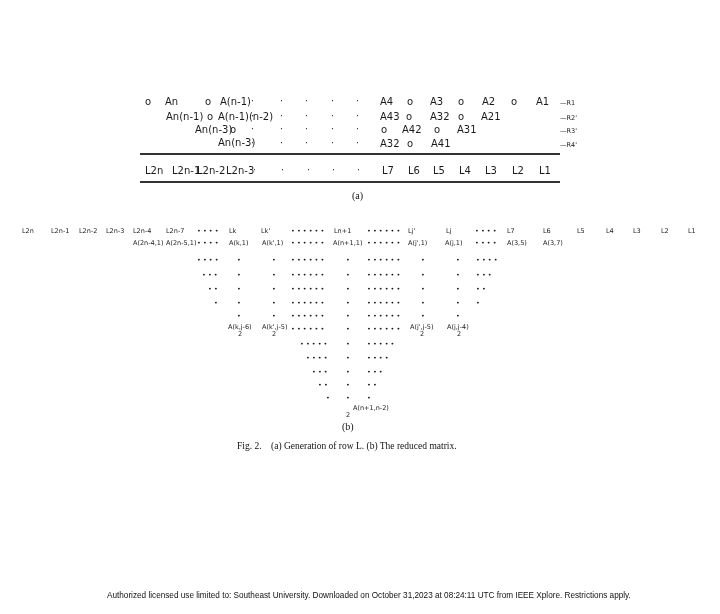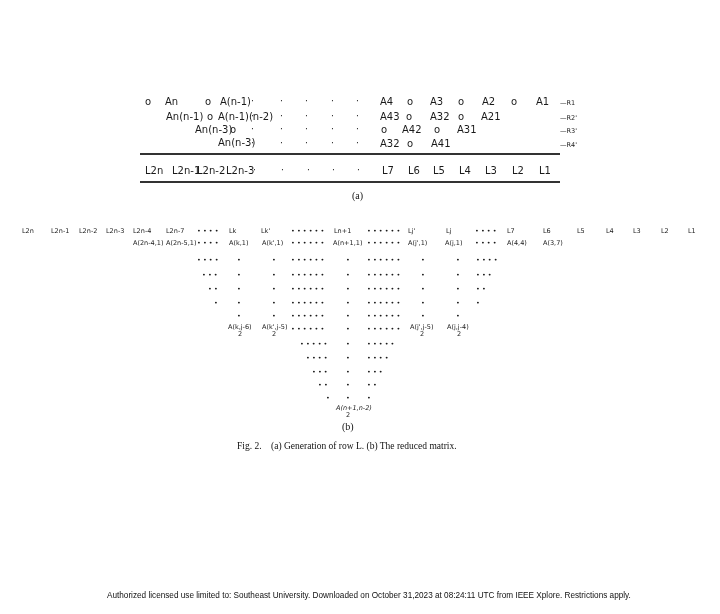--- a/index.html
+++ b/index.html
@@ -123,21 +123,21 @@
 <div class="abs hwsm" style="left: 166px; top: 239px;">A(2n-5,1)</div>
 <div class="abs hwsm" style="left: 197px; top: 239px;">• • • •</div>
 <div class="abs hwsm" style="left: 229px; top: 239px;">A(k,1)</div>
 <div class="abs hwsm" style="left: 262px; top: 239px;">A(k',1)</div>
 <div class="abs hwsm" style="left: 291px; top: 239px;">• • • • • •</div>
 <div class="abs hwsm" style="left: 333px; top: 239px;">A(n+1,1)</div>
 <div class="abs hwsm" style="left: 367px; top: 239px;">• • • • • •</div>
 <div class="abs hwsm" style="left: 408px; top: 239px;">A(j',1)</div>
 <div class="abs hwsm" style="left: 445px; top: 239px;">A(j,1)</div>
 <div class="abs hwsm" style="left: 475px; top: 239px;">• • • •</div>
-<div class="abs hwsm" style="left: 507px; top: 239px;">A(4,4)</div>
+<div class="abs hwsm" style="left: 507px; top: 239px;">A(3,5)</div>
 <div class="abs hwsm" style="left: 543px; top: 239px;">A(3,7)</div>
 <div class="abs hwsm" style="left: 197px; top: 256px;">• • • •</div>
 <div class="abs hwsm" style="left: 237px; top: 256px;">•</div>
 <div class="abs hwsm" style="left: 272px; top: 256px;">•</div>
 <div class="abs hwsm" style="left: 291px; top: 256px;">• • • • • •</div>
 <div class="abs hwsm" style="left: 346px; top: 256px;">•</div>
 <div class="abs hwsm" style="left: 367px; top: 256px;">• • • • • •</div>
 <div class="abs hwsm" style="left: 421px; top: 256px;">•</div>
 <div class="abs hwsm" style="left: 456px; top: 256px;">•</div>
 <div class="abs hwsm" style="left: 476px; top: 256px;">• • • •</div>
@@ -194,14 +194,14 @@
 <div class="abs hwsm" style="left: 367px; top: 354px;">• • • •</div>
 <div class="abs hwsm" style="left: 312px; top: 368px;">• • •</div>
 <div class="abs hwsm" style="left: 346px; top: 368px;">•</div>
 <div class="abs hwsm" style="left: 367px; top: 368px;">• • •</div>
 <div class="abs hwsm" style="left: 318px; top: 381px;">• •</div>
 <div class="abs hwsm" style="left: 346px; top: 381px;">•</div>
 <div class="abs hwsm" style="left: 367px; top: 381px;">• •</div>
 <div class="abs hwsm" style="left: 326px; top: 394px;">•</div>
 <div class="abs hwsm" style="left: 346px; top: 394px;">•</div>
 <div class="abs hwsm" style="left: 367px; top: 394px;">•</div>
-<div class="abs hwsm" style="left: 336px; top: 404px; font-style: italic;">A(n+1,n-2)</div>
+<div class="abs hwsm" style="left: 353px; top: 404px;">A(n+1,n-2)</div>
 <div class="abs hwsm" style="left: 346px; top: 411px;">2</div>
 
 </body></html>

